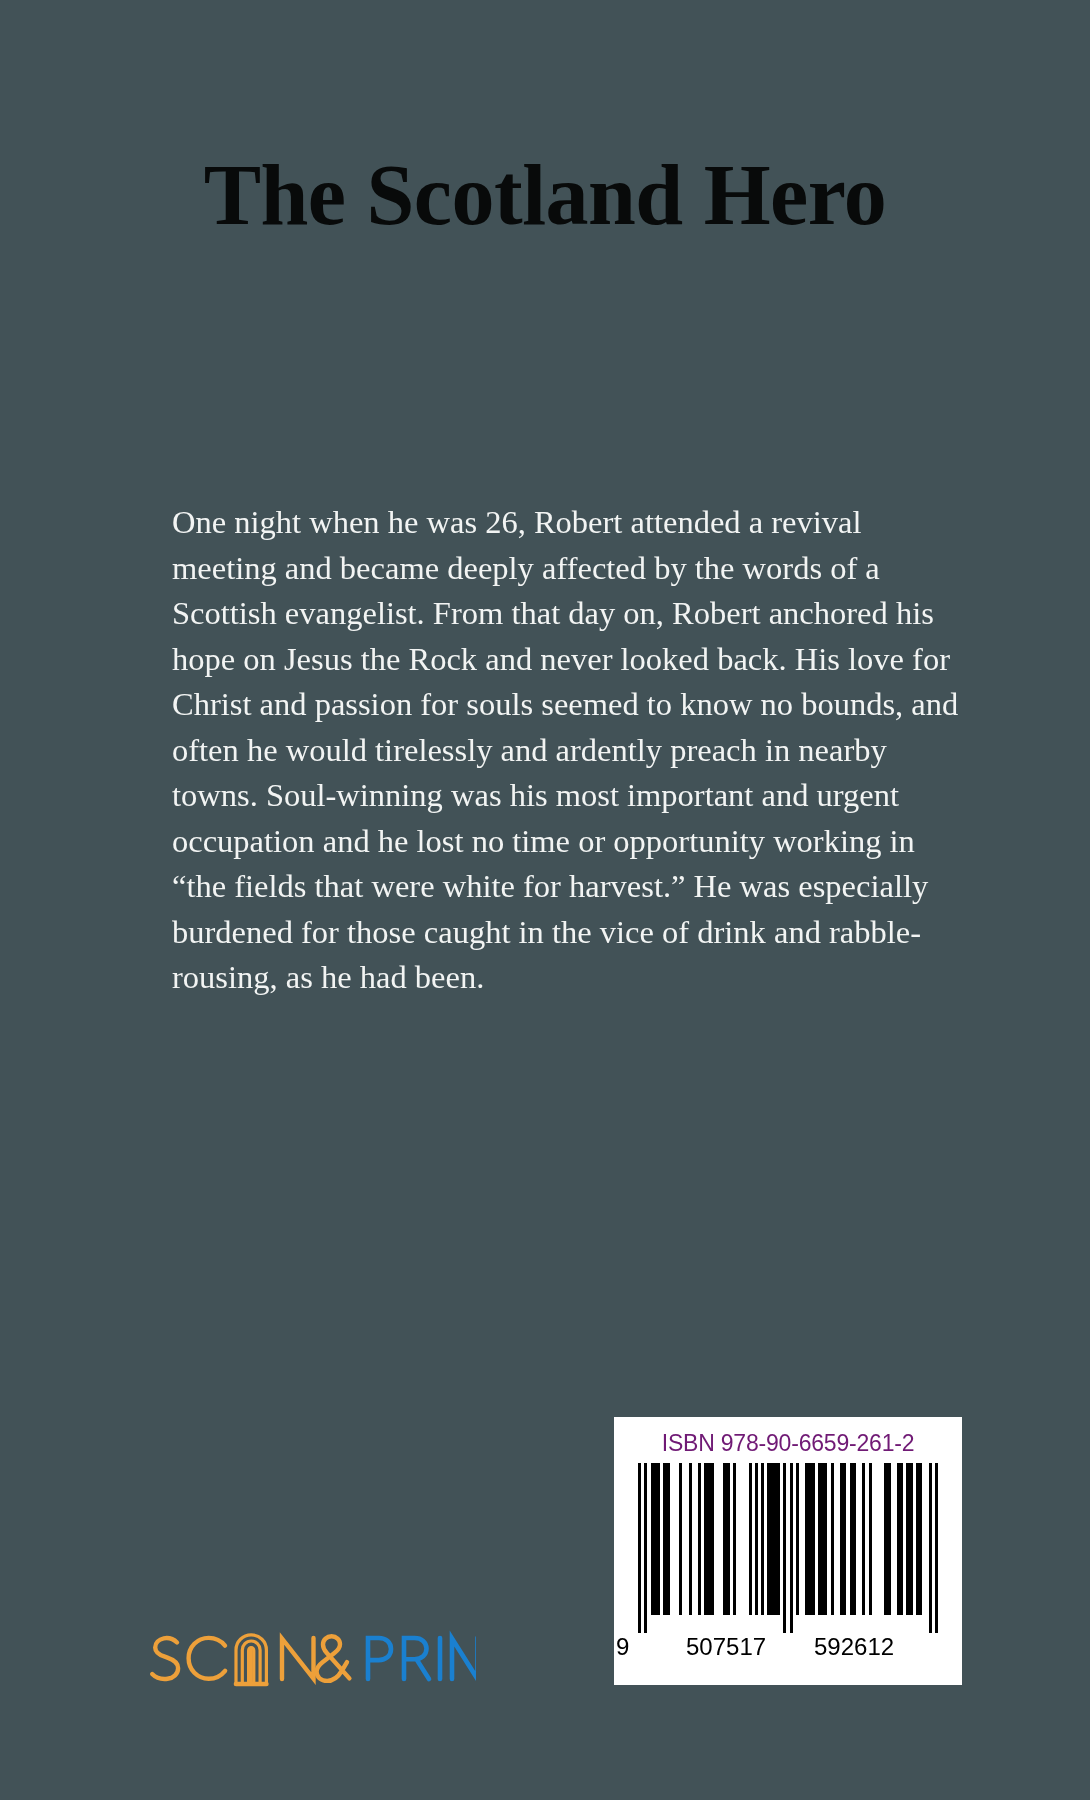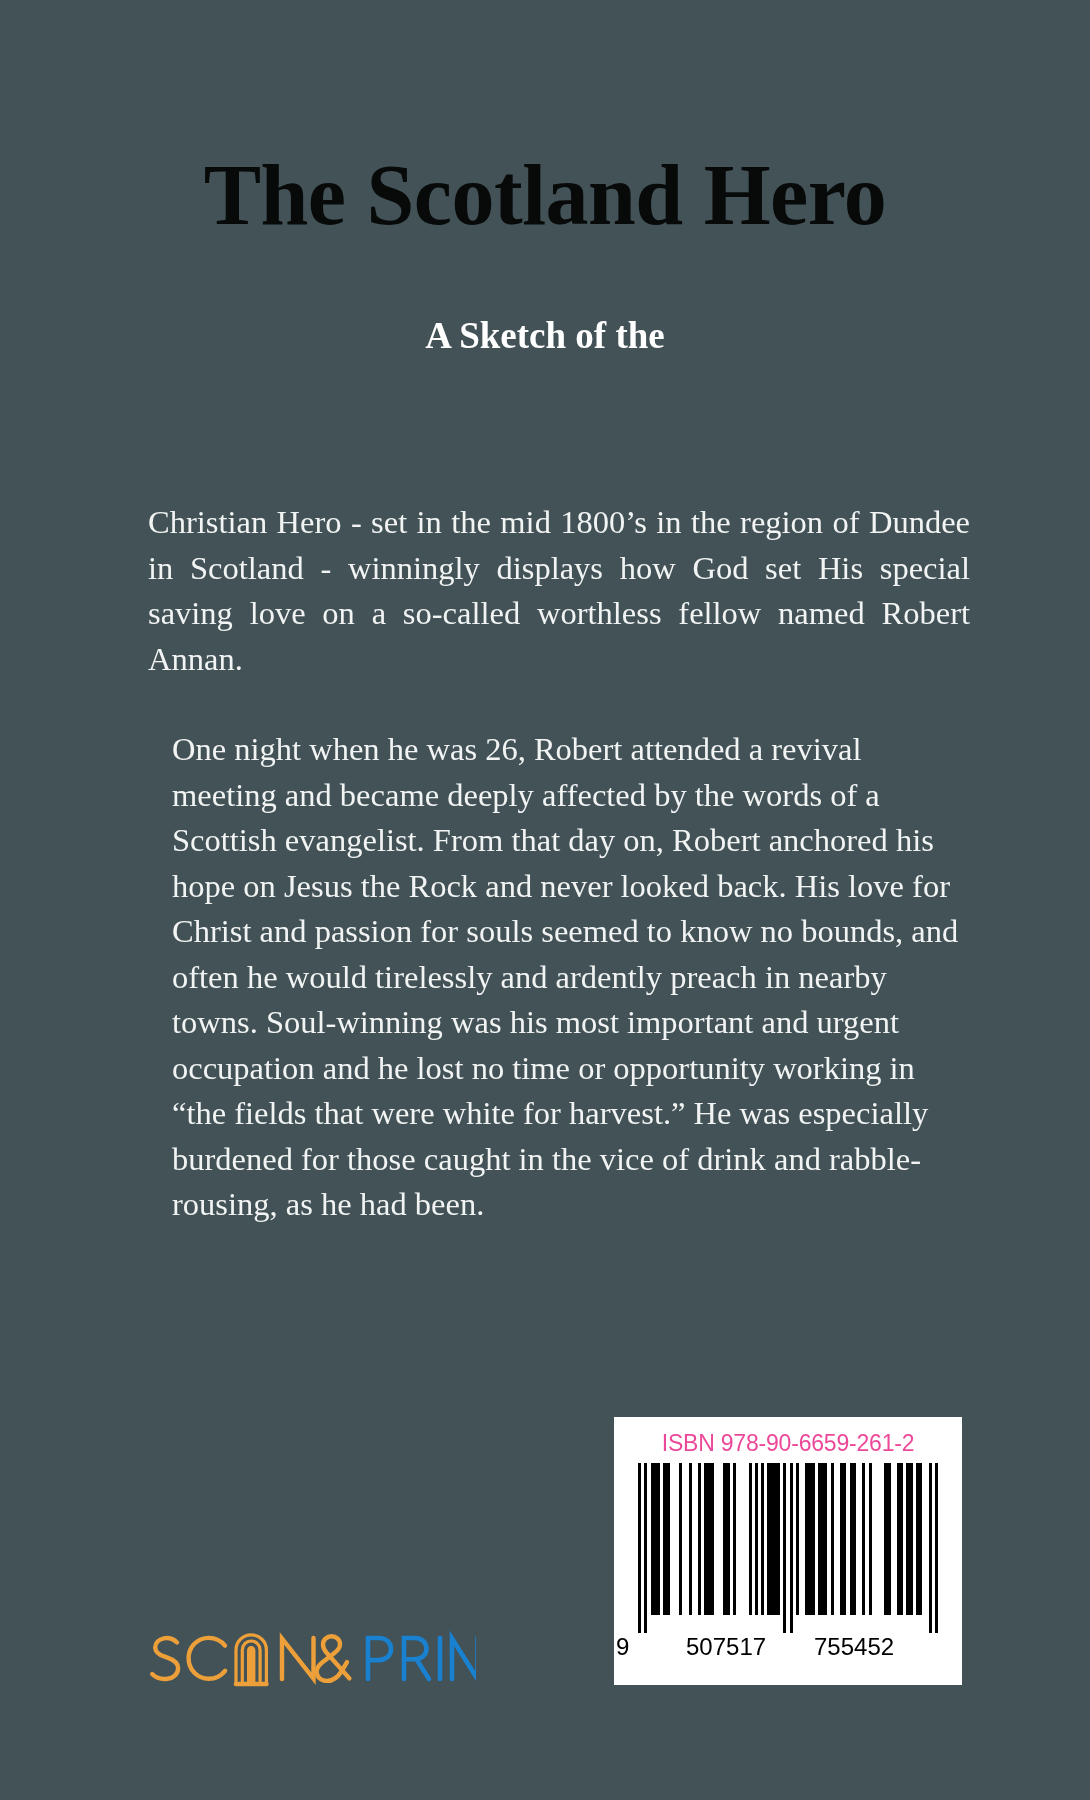--- a/index.html
+++ b/index.html
@@ -72,21 +72,21 @@
     height:268px;
     background:#ffffff;
     display:flex;
     flex-direction:column;
     align-items:center;
     padding:13px 0 8px 0;
   }
   .isbn-text {
     font-family:"Liberation Sans", sans-serif;
     font-size:23px;
-    color:#ec4899;
+    color:#701a75;
     letter-spacing:-0.2px;
     margin-bottom:6px;
     white-space:nowrap;
   }
   .bars {
     position:relative;
     width:300px;
     height:170px;
     margin:0 auto;
   }
@@ -123,25 +123,23 @@
   .logo svg { display:block; }
 </style>
 </head>
 <body>
 
 <div class="cover">
 
   <div class="title">The Scotland Hero</div>
 
   <div class="subtitle">
-    <div>A Sketch of the</div>
   </div>
 
   <div class="body-copy">
-    <p class="para-just">Christian Hero - set in the mid 1800’s in the region of Dundee in Scotland - winningly displays how God set His special saving love on a so-called worthless fellow named Robert Annan.</p>
     <p class="para-just">One night when he was 26, Robert attended a revival meeting and became deeply affected by the words of a Scottish evangelist. From that day on, Robert anchored his hope on Jesus the Rock and never looked back. His love for Christ and passion for souls seemed to know no bounds, and often he would tirelessly and ardently preach in nearby towns. Soul-winning was his most important and urgent occupation and he lost no time or opportunity working in “the fields that were white for harvest.” He was especially burdened for those caught in the vice of drink and rabble-rousing, as he had been.</p>
   </div>
 
   <div class="barcode-block">
     <div class="isbn-text">ISBN 978-90-6659-261-2</div>
     <div class="bars" id="bars">
         <i class="guard" style="left:0.00px;width:3.16px"></i>
         <i class="guard" style="left:6.32px;width:3.16px"></i>
         <i class="" style="left:12.63px;width:9.47px"></i>
         <i class="" style="left:25.26px;width:6.32px"></i>
@@ -168,21 +166,21 @@
         <i class="" style="left:246.32px;width:6.32px"></i>
         <i class="" style="left:258.95px;width:6.32px"></i>
         <i class="" style="left:268.42px;width:6.32px"></i>
         <i class="" style="left:277.89px;width:6.32px"></i>
         <i class="guard" style="left:290.53px;width:3.16px"></i>
         <i class="guard" style="left:296.84px;width:3.16px"></i>
       </div>
     <div class="ean-row">
       <span class="ean-left">9</span>
       <span class="ean-mid">507517</span>
-      <span class="ean-right">755452</span>
+      <span class="ean-right">592612</span>
     </div>
   </div>
 
   <div class="logo">
     <svg width="330" height="66" viewBox="0 0 330 66" aria-hidden="true">
       <g fill="none" stroke="#eda03a" stroke-width="4.4" stroke-linecap="round">
 
         <path d="M31 14.5c-3.6-3.6-8.6-5-13.2-4.2-4.9.9-8.6 4.6-8.6 9.2 0 4.9 4.1 7.4 9.6 9.2l2.6.9c6.2 2.1 10.7 4.9 10.7 10.6 0 5.6-4.6 9.8-10.6 10.6C15.8 51.5 10.1 50 6.2 46"></path>
 
         <path d="M79 17.6c-3.9-4.8-9.9-7.7-16.3-7.7-11.4 0-20.1 8.9-20.1 20.4S51.3 50.7 62.7 50.7c6.5 0 12.5-3 16.4-7.9"></path>

